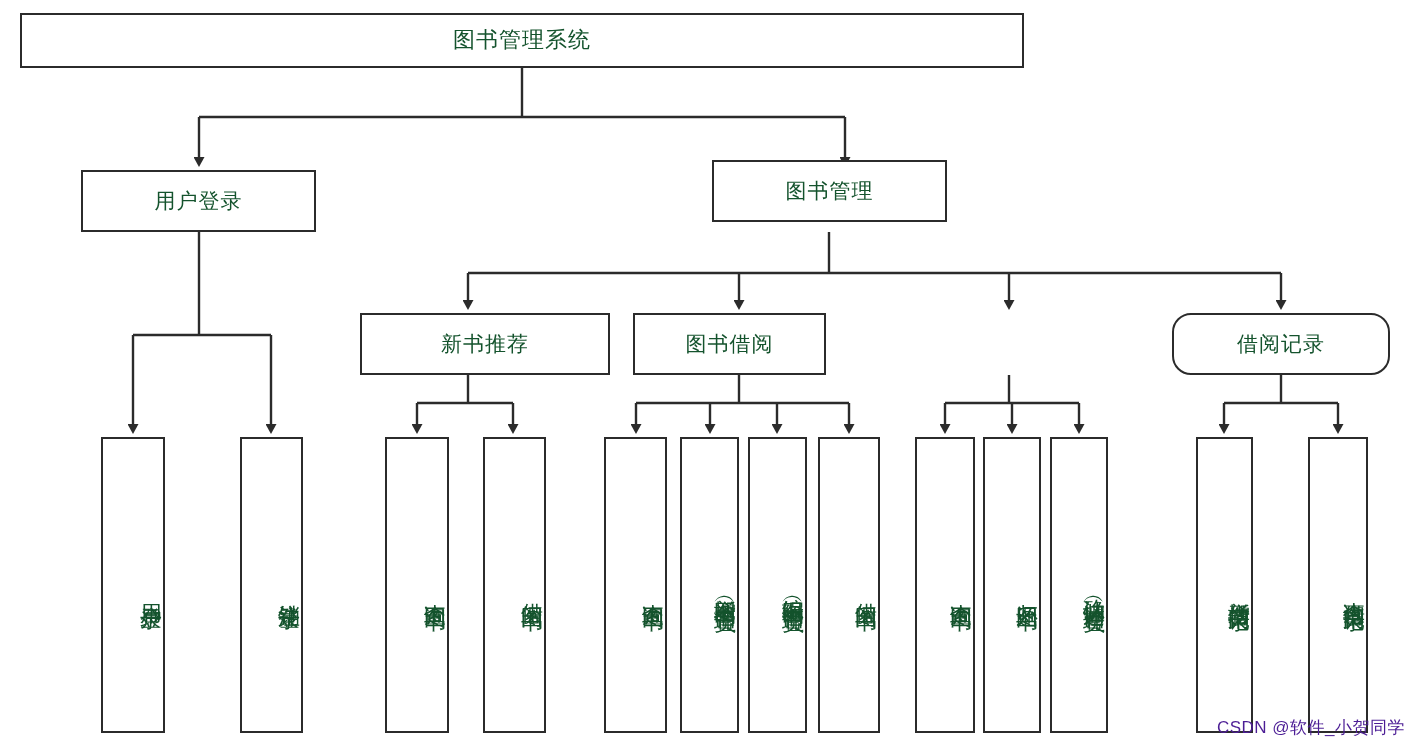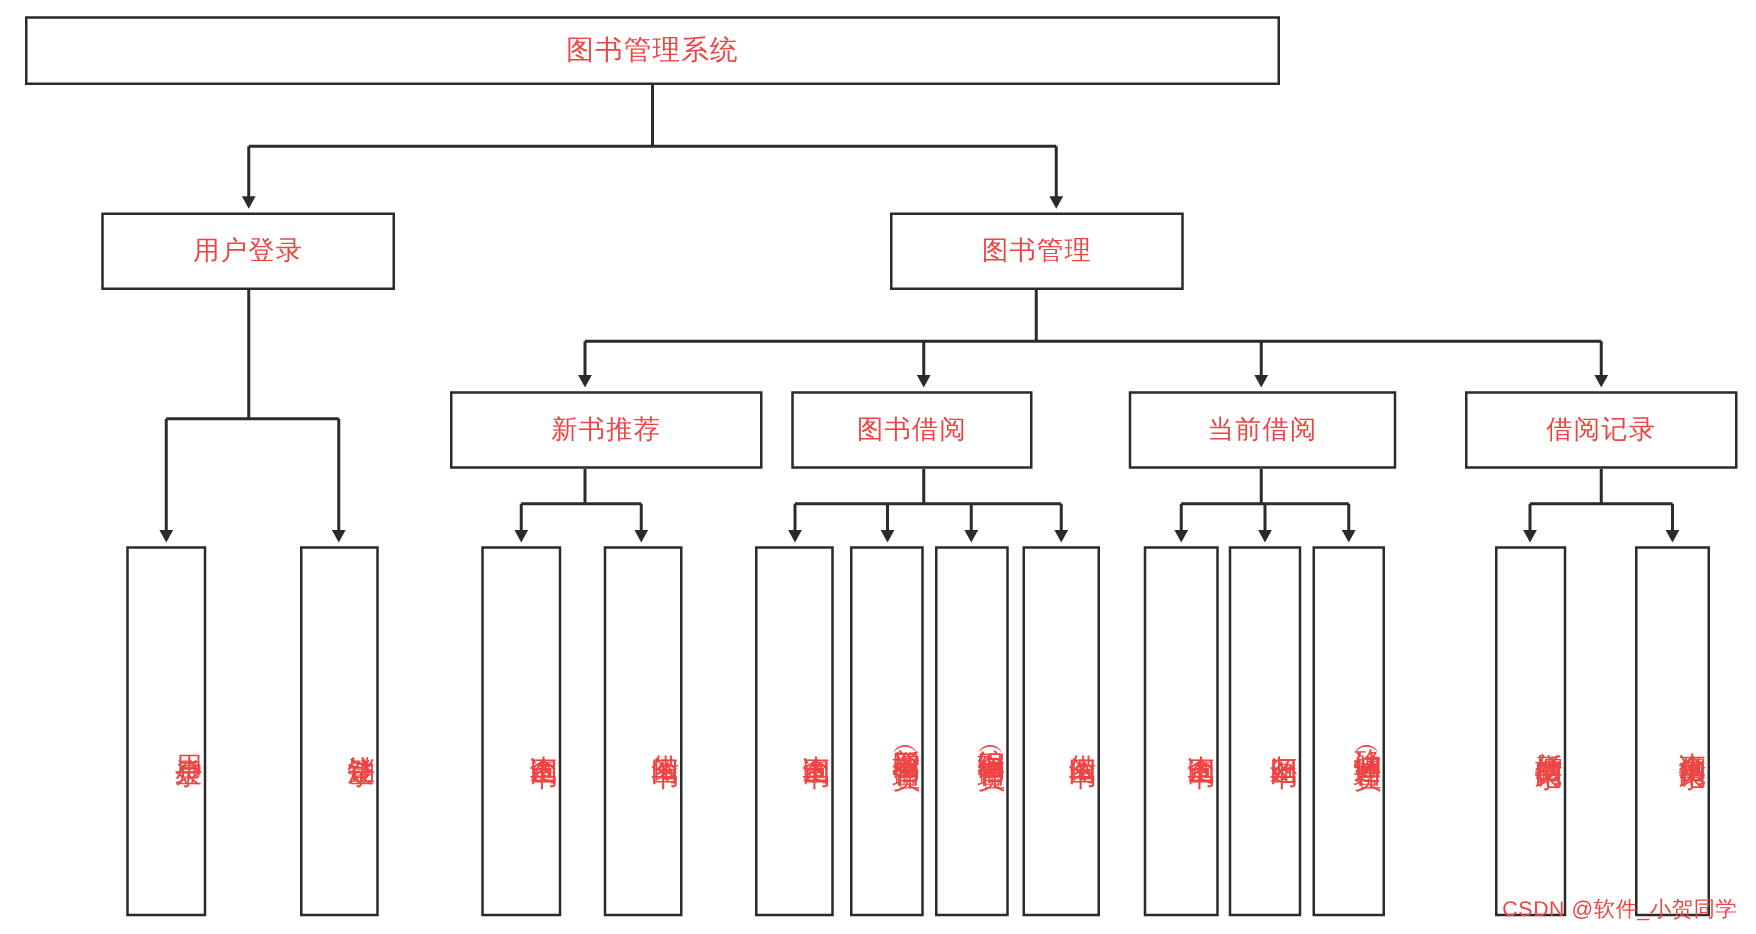--- a/index.html
+++ b/index.html
@@ -26,21 +26,21 @@
     pointer-events: none;
   }
   .node {
     position: absolute;
     box-sizing: border-box;
     background: #ffffff;
     border: 2px solid #2b2b2b;
     display: flex;
     align-items: center;
     justify-content: center;
-    color: #ef4444;
+    color: #14532d;
   }
   .node.horiz {
     font-size: 21px;
     letter-spacing: 1px;
     line-height: 1.2;
   }
   .node.root {
     font-size: 22px;
   }
   .node.vert {
@@ -53,24 +53,24 @@
     letter-spacing: 2px;
   }
   .node.vert .vlabel {
     writing-mode: vertical-rl;
     text-orientation: upright;
     display: block;
     line-height: 1.05;
   }
   .watermark {
     position: absolute;
-    right: 15px;
+    right: 0;
     bottom: 8px;
     font-size: 17px;
-    color: #ef4444;
+    color: #4c1d95;
     letter-spacing: 0.5px;
     white-space: nowrap;
     margin-top: 28px;
   }
 </style>
 </head>
 <body>
 
 <div id="canvas">
 
@@ -124,34 +124,31 @@
     </g>
   </svg>
 
   <div class="node horiz root" style="left:20px; top:13px; width:1004px; height:55px;">
     <span>图书管理系统</span>
   </div>
 
   <div class="node horiz" style="left:81px; top:170px; width:235px; height:62px;">
     <span>用户登录</span>
   </div>
-  <div class="node horiz" style="left:712px; top:170px; width:235px; height:62px;">
+  <div class="node horiz" style="left:712px; top:160px; width:235px; height:62px;">
     <span>图书管理</span>
   </div>
 
   <div class="node horiz" style="left:360px; top:313px; width:250px; height:62px;">
     <span>新书推荐</span>
   </div>
   <div class="node horiz" style="left:633px; top:313px; width:193px; height:62px;">
     <span>图书借阅</span>
   </div>
-  <div class="node horiz" style="left:903px; top:313px; width:214px; height:62px;">
-    <span>当前借阅</span>
-  </div>
-  <div class="node horiz" style="left:1172px; top:313px; width:218px; height:62px;">
+  <div class="node horiz" style="left:1172px; top:313px; width:218px; height:62px;border-radius:19px;">
     <span>借阅记录</span>
   </div>
 
   <div class="node vert" style="left:101px; top:437px; width:64px; height:296px;">
     <span class="vlabel">用户登录</span>
   </div>
   <div class="node vert" style="left:240px; top:437px; width:63px; height:296px;">
     <span class="vlabel">注销登录</span>
   </div>
 

